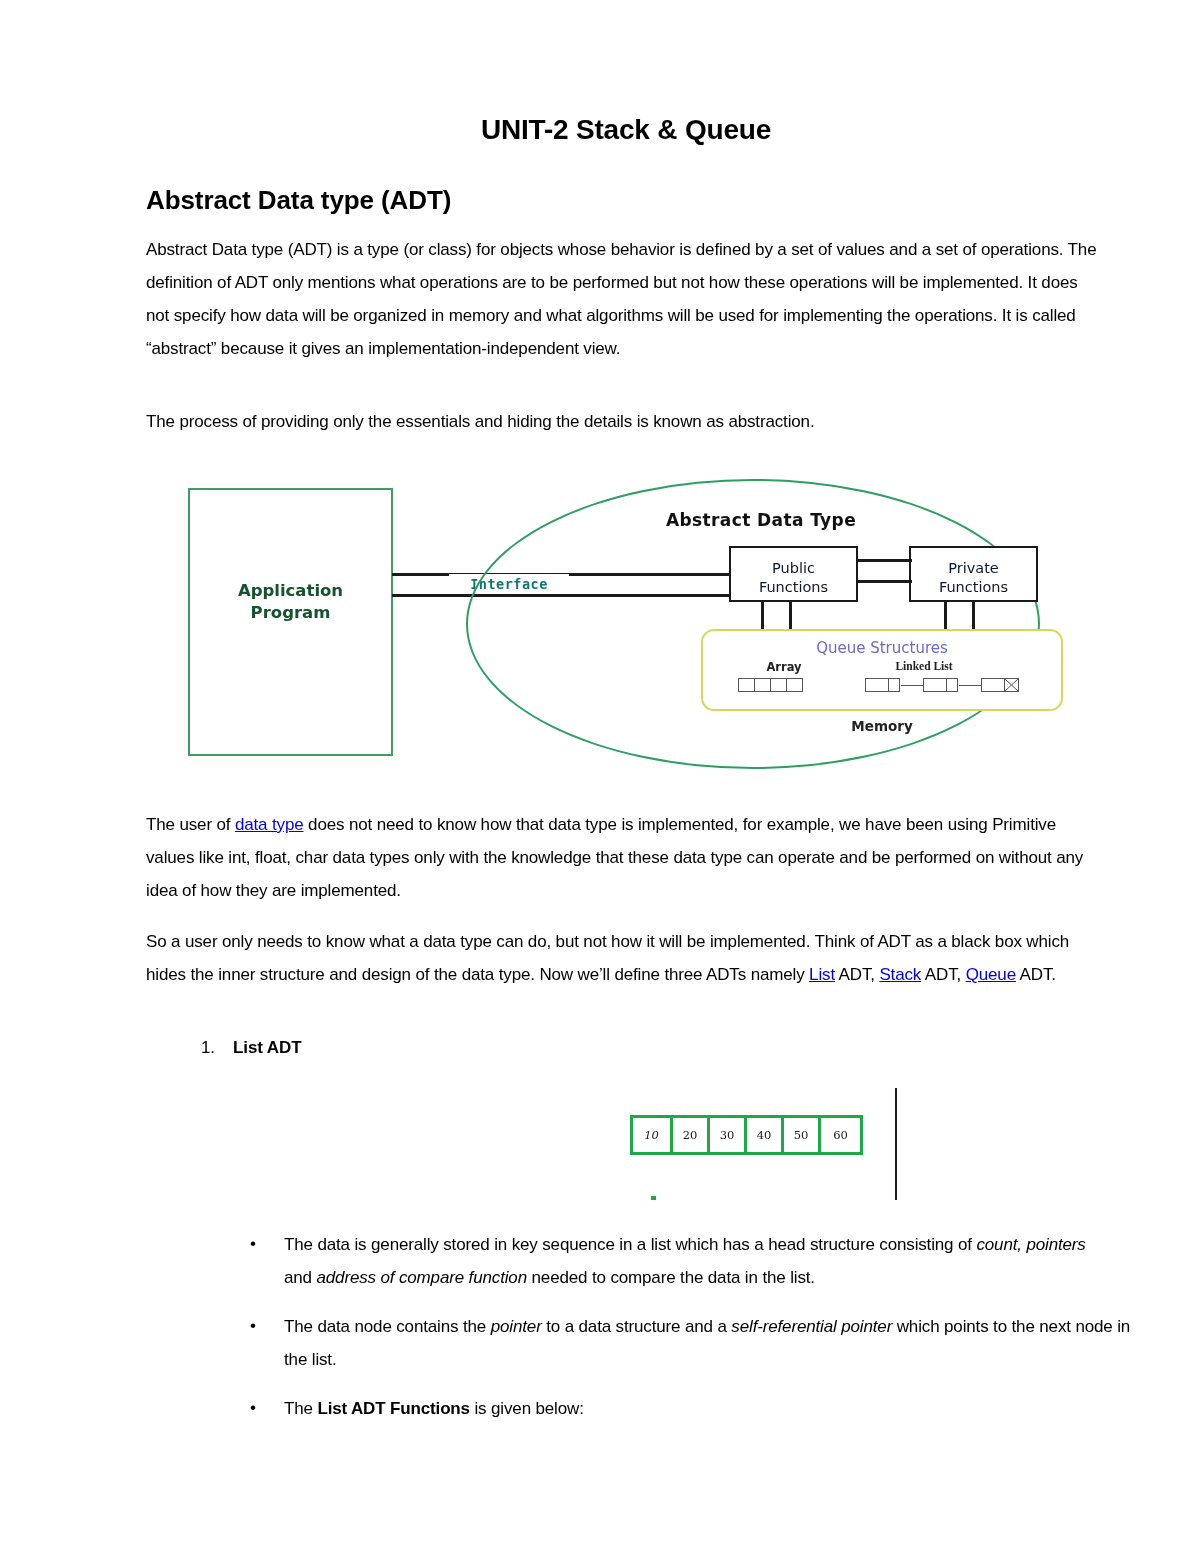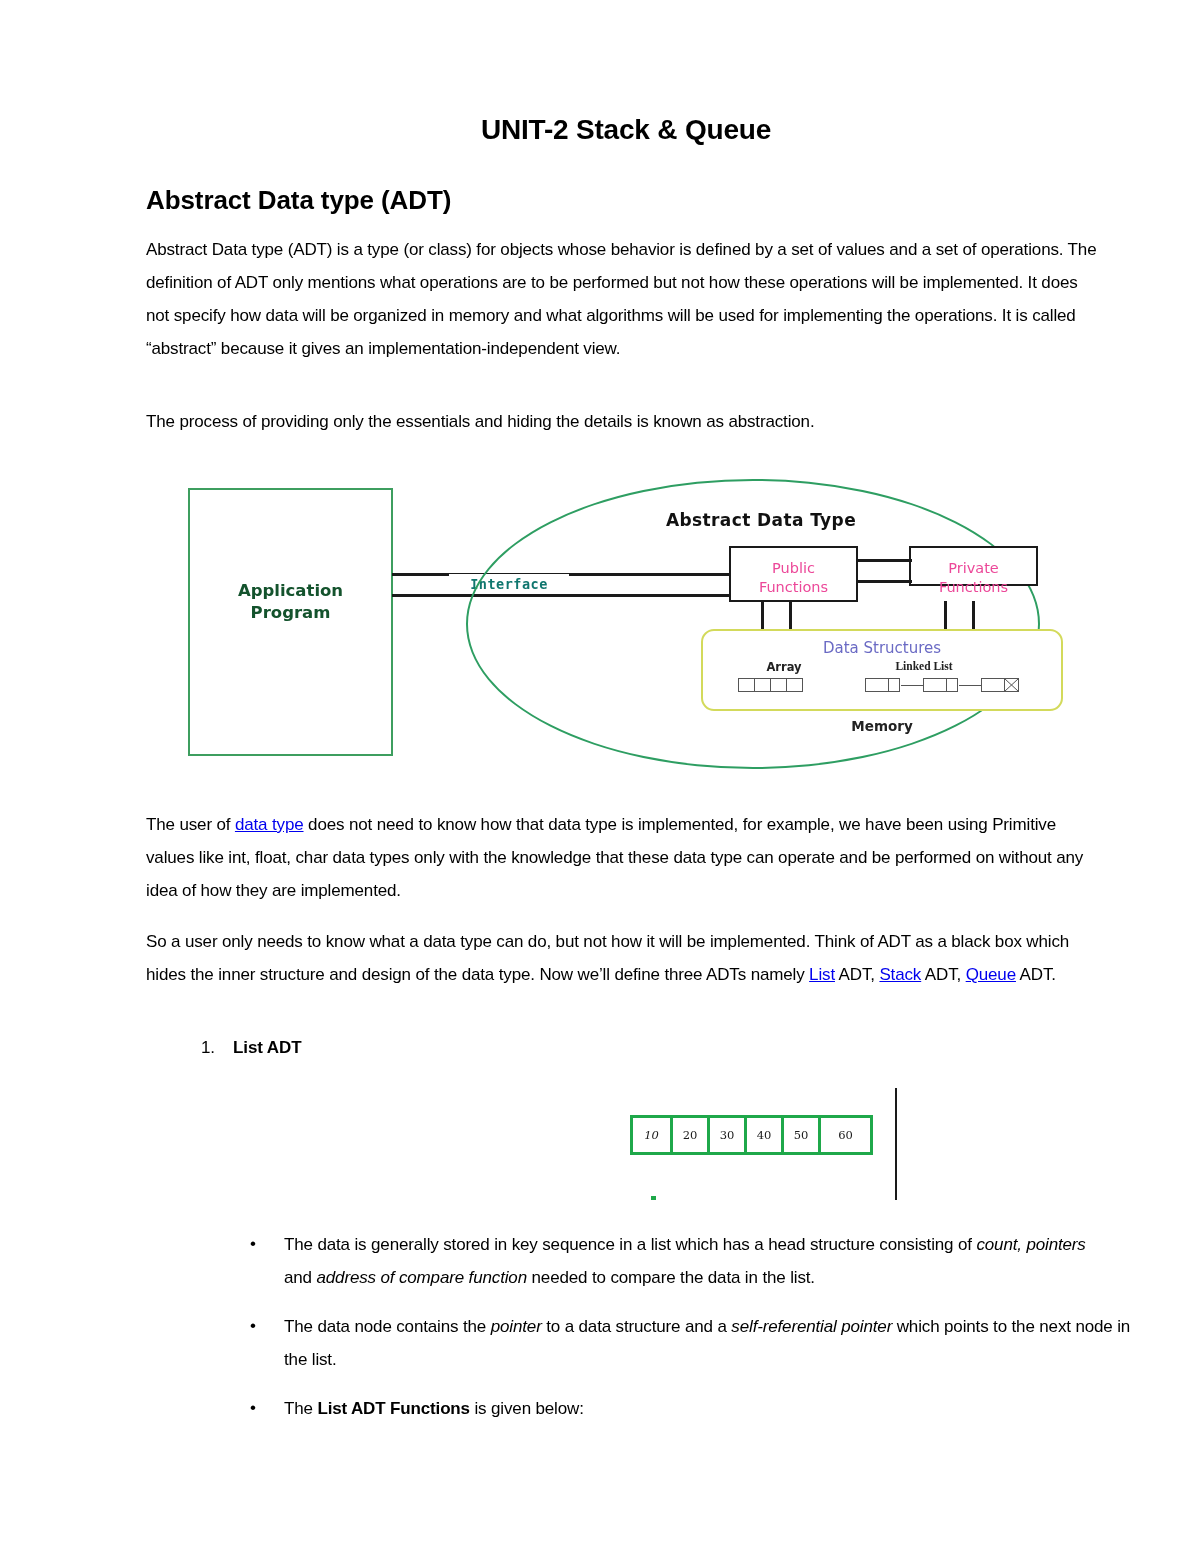--- a/index.html
+++ b/index.html
@@ -142,35 +142,35 @@
     letter-spacing: 0.4px;
   }
   .fn-box {
     position: absolute;
     border: 2px solid #1a1a1a;
     background: #fff;
     box-sizing: border-box;
     text-align: center;
     font-size: 14.5px;
     line-height: 19px;
-    color: #ec4899;
+    color: #0f172a;
     font-family: "DejaVu Sans", sans-serif;
     padding-top: 11px;
   }
   #public-fn {
     left: 563px;
     top: 71px;
     width: 129px;
     height: 56px;
   }
   #private-fn {
     left: 743px;
     top: 71px;
     width: 129px;
-    height: 40px;
+    height: 56px;
   }
   .conn {
     position: absolute;
     background: #1a1a1a;
   }
   .ds-box {
     position: absolute;
     left: 535px;
     top: 154px;
     width: 362px;
@@ -256,21 +256,21 @@
     box-sizing: border-box;
     font-size: 11.5px;
     font-family: "DejaVu Serif", serif;
     display: flex;
     align-items: center;
     justify-content: center;
     color: #1a1a1a;
     background: #fff;
   }
   .array-fig .acell:first-child { border-left: none; font-style: italic; }
-  .array-fig .acell.wide { width: 52px; }
+  .array-fig .acell.wide { width: 42px; }
   .vrule {
     position: absolute;
     top: 1088px;
     left: 749px;
     width: 2px;
     height: 112px;
     background: #1a1a1a;
   }
   .stray-tick {
     position: absolute;
@@ -362,21 +362,21 @@
 
       <div class="conn" style="left:690px; top:84px; width:56px; height:3px;"></div>
       <div class="conn" style="left:690px; top:105px; width:56px; height:3px;"></div>
 
       <div class="conn" style="left:595px; top:126px; width:3px; height:30px;"></div>
       <div class="conn" style="left:623px; top:126px; width:3px; height:30px;"></div>
       <div class="conn" style="left:778px; top:126px; width:3px; height:30px;"></div>
       <div class="conn" style="left:806px; top:126px; width:3px; height:30px;"></div>
 
       <div class="ds-box">
-        <div class="ds-title">Data Structures</div>
+        <div class="ds-title">Queue Structures</div>
       </div>
 
       <div class="ds-sublabel" style="left:588px; top:185px; width:60px; text-align:center;">Array</div>
       <div class="cellrow" style="left:573px; top:203px;">
         <div class="cell"></div>
         <div class="cell"></div>
         <div class="cell"></div>
         <div class="cell"></div>
       </div>
 

